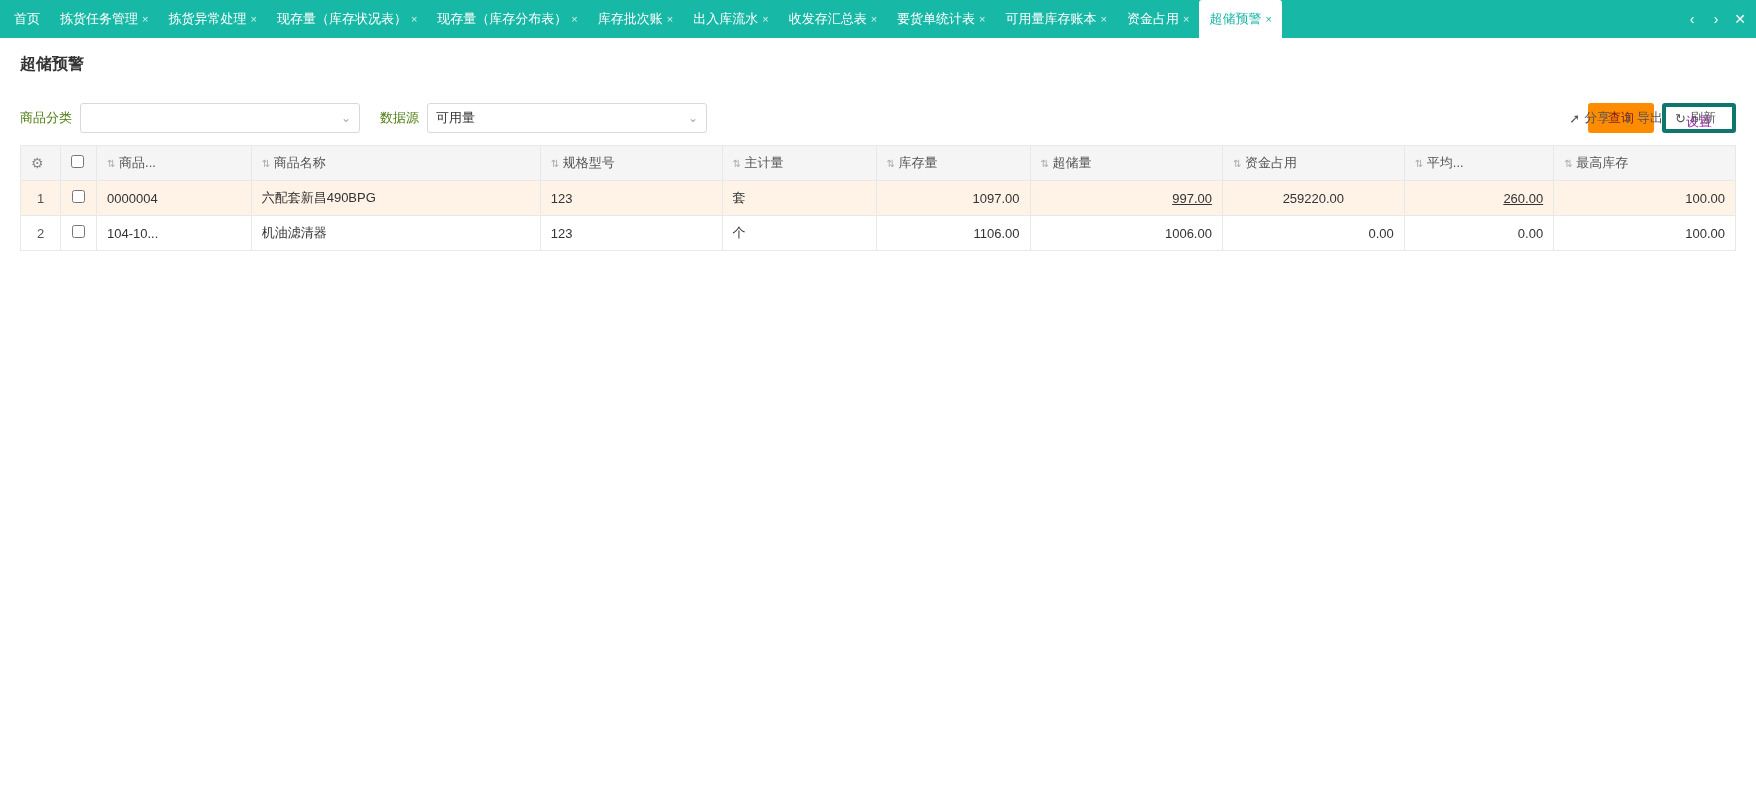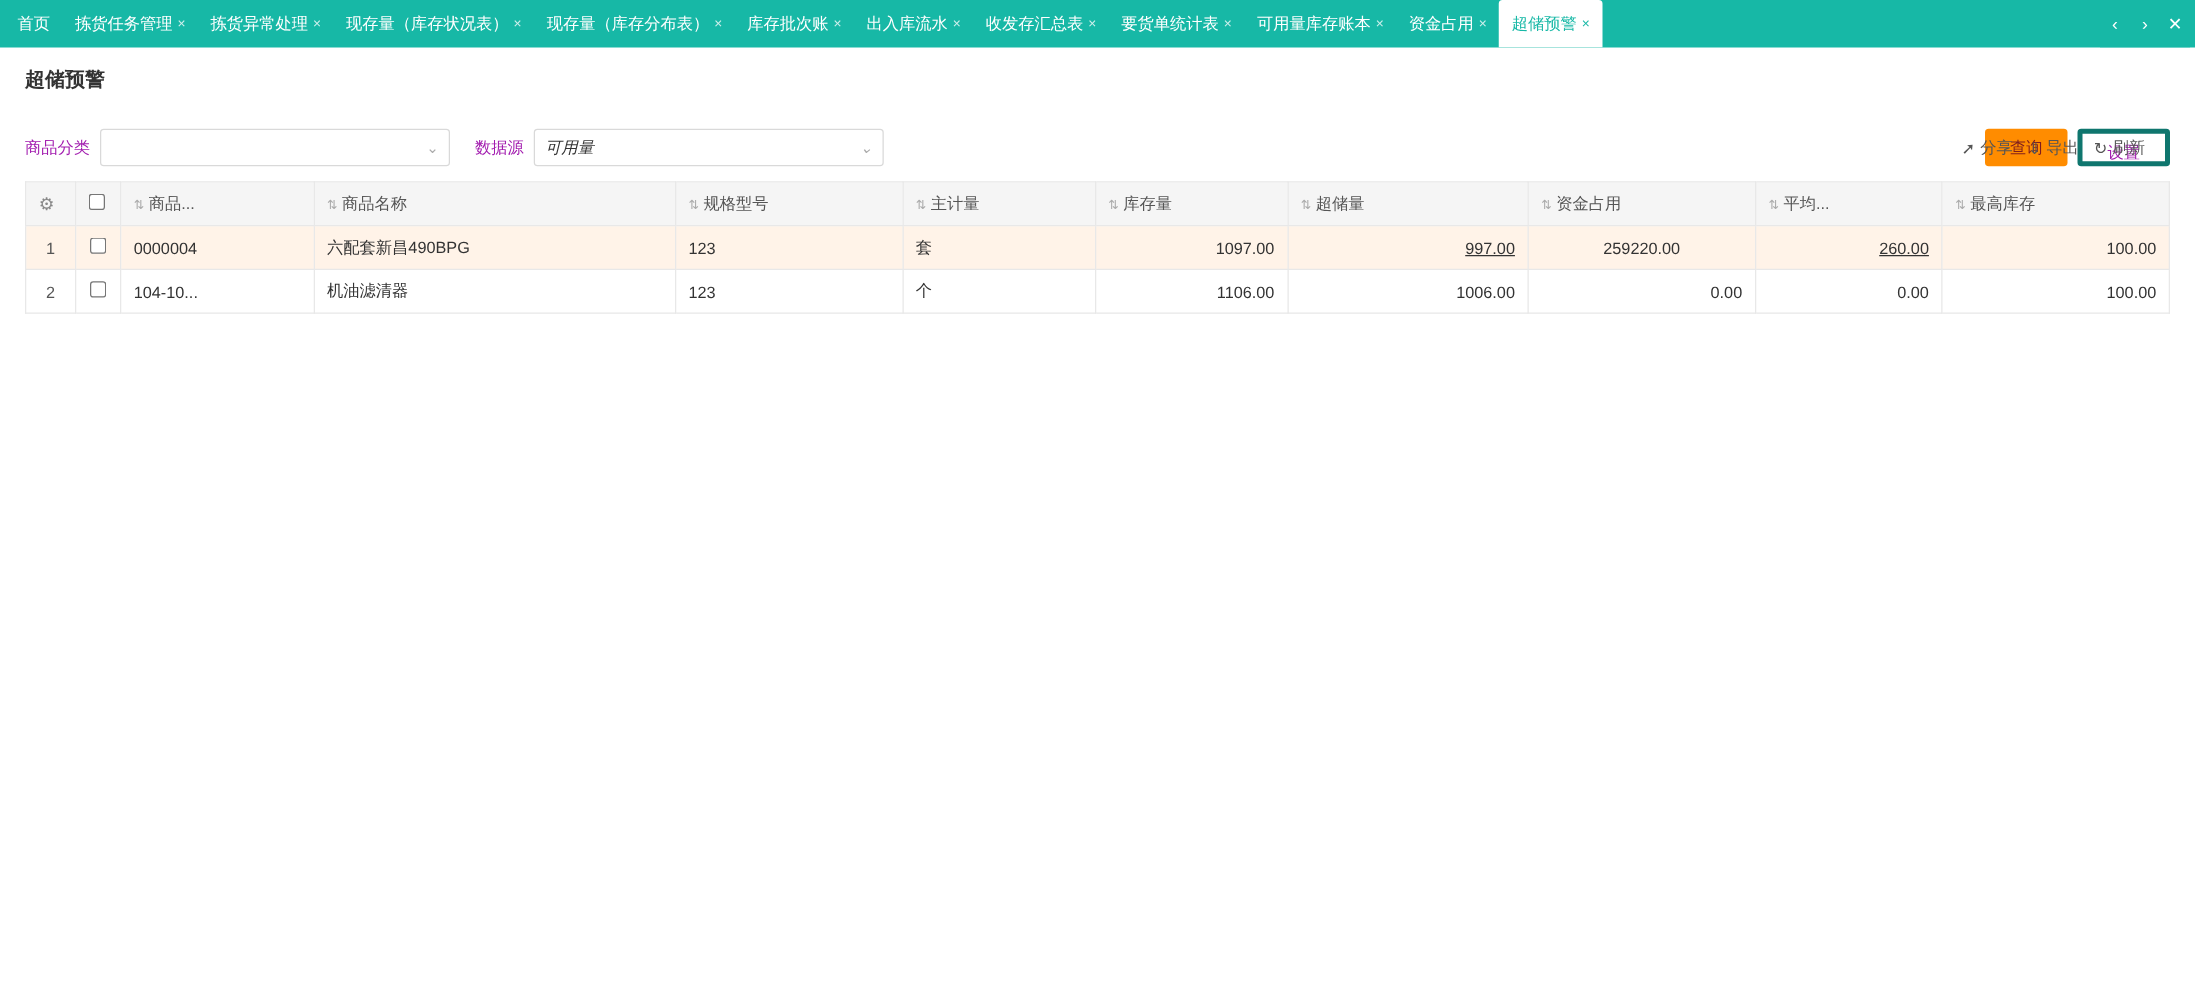--- a/index.html
+++ b/index.html
@@ -88,21 +88,21 @@
       margin-bottom: 14px;
       position: relative;
     }
     .filter-item {
       display: flex;
       align-items: center;
       gap: 8px;
     }
     .filter-label {
       font-size: 13px;
-      color: #a21caf;
+      color: #4d7c0f;
       white-space: nowrap;
     }
     .filter-select {
       width: 280px;
       height: 30px;
       border: 1px solid #d9d9d9;
       border-radius: 3px;
       padding: 0 8px;
       font-size: 13px;
       color: #333;
@@ -274,21 +274,21 @@
   <div class="filter-row">
     <div class="filter-item">
       <span class="filter-label">商品分类</span>
       <div class="filter-select" style="width:280px;">
         <span></span>
         <span class="filter-select-arrow">⌄</span>
       </div>
     </div>
     <div class="filter-item">
       <span class="filter-label">数据源</span>
-      <div class="filter-select" style="width:280px;font-style:italic;">
+      <div class="filter-select" style="width:280px;">
         <span>可用量</span>
         <span class="filter-select-arrow">⌄</span>
       </div>
     </div>
     <div class="filter-buttons">
       <button class="btn-query">查询</button>
       <button class="btn-setting">设置</button>
     </div>
   </div>
 

